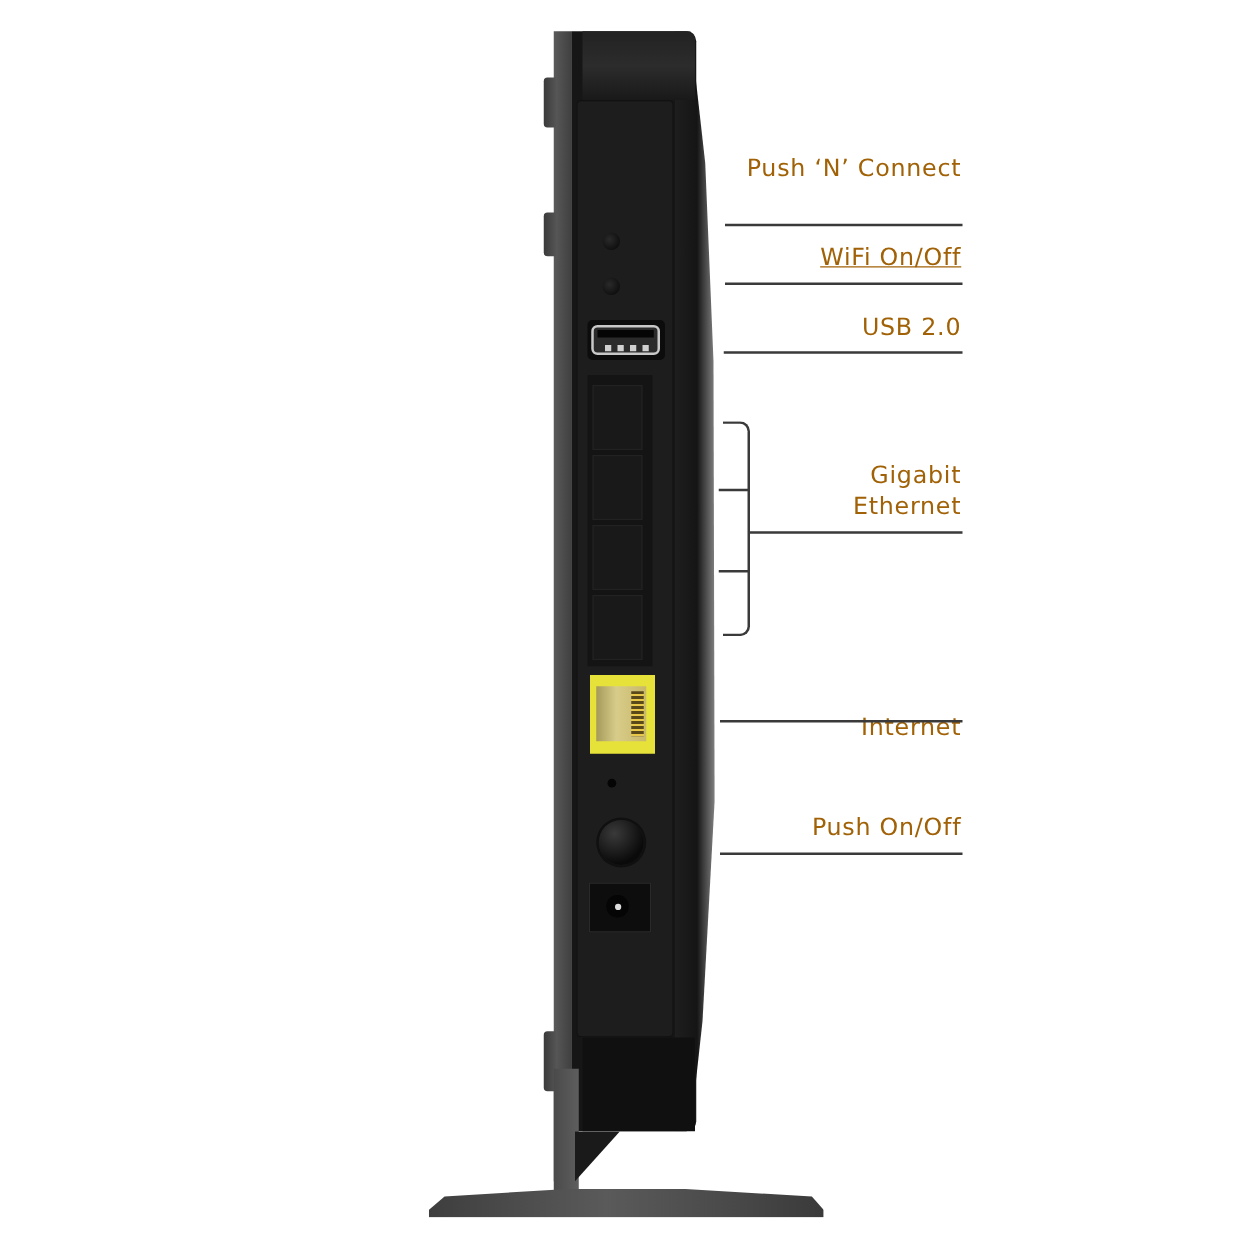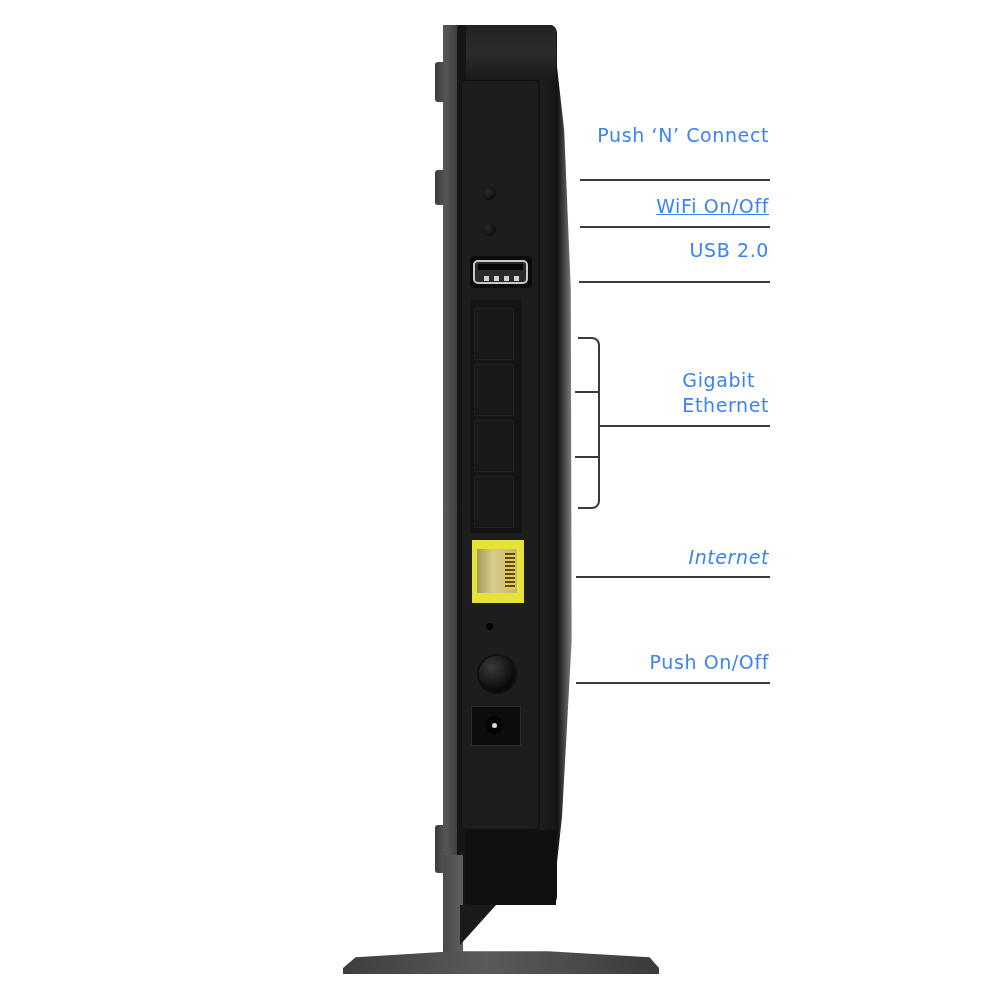--- a/index.html
+++ b/index.html
@@ -1,18 +1,18 @@
 <!DOCTYPE html>
 <html><head>
 <meta charset="utf-8">
 <style>
   html, body { margin:0; padding:0; background:#ffffff; }
   body { width:1000px; height:1000px; position:relative; overflow:hidden; font-family:"DejaVu Sans", sans-serif; }
   .abs { position:absolute; }
-  .label { position:absolute; right:231px; color:#3b82f6; font-size:19px; letter-spacing:0.6px; line-height:25px; white-space:nowrap; }
+  .label { position:absolute; right:231px; text-align:right; color:#a16207; font-size:19px; letter-spacing:0.6px; line-height:25px; white-space:nowrap; }
   .rule { position:absolute; height:2px; background:#3a3a3a; }
   
   .rear-plate { left:443px; top:25px; width:14px; height:920px; background:linear-gradient(90deg,#5a5a5a,#404040); }
   .bump { background:linear-gradient(90deg,#3a3a3a,#555); border-radius:3px 0 0 3px; width:10px; }
   .body-shell { left:457px; top:25px; width:100px; height:880px; background:#161616; border-radius:0 8px 8px 0; }
   .shell-edge { left:540px; top:25px; width:44px; height:880px; background:linear-gradient(90deg,#1e1e1e 0%,#151515 40%,#8a8a8a 75%,#ececec 100%); clip-path:polygon(0 0, 28% 0, 55% 12%, 70% 30%, 72% 70%, 50% 90%, 28% 100%, 0 100%); }
   .top-cap { left:466px; top:25px; width:90px; height:55px; background:linear-gradient(180deg,#222 0%,#2c2c2c 50%,#191919 100%); border-radius:0 6px 0 0; }
   .panel { left:461px; top:80px; width:78px; height:750px; background:#1d1d1d; border-radius:4px; box-shadow: inset 0 0 0 1px #111; }
   .bottom-block { left:466px; top:830px; width:90px; height:75px; background:#101010; }
   .btn-hole { width:14px; height:14px; border-radius:50%; background:radial-gradient(circle at 40% 40%,#2a2a2a,#050505); }
@@ -89,29 +89,29 @@
 </div>
 
 <div class="label" style="top:123px;">
   <div>Push ‘N’ Connect</div>
 </div>
 <div class="rule" style="left:580px;top:179px;width:190px;"></div>
 
 <div class="label" style="top:194px;text-decoration:underline;">WiFi On/Off</div>
 <div class="rule" style="left:580px;top:226px;width:190px;"></div>
 
-<div class="label" style="top:238px;">USB 2.0</div>
+<div class="label" style="top:250px;">USB 2.0</div>
 <div class="rule" style="left:579px;top:281px;width:191px;"></div>
 
 <div class="abs bracket"></div>
 <div class="rule" style="left:575px;top:391px;width:25px;"></div>
 <div class="rule" style="left:575px;top:456px;width:25px;"></div>
 <div class="label" style="top:368px;margin-left:16px;">
   <div>Gigabit</div>
   <div>Ethernet</div>
 </div>
 <div class="rule" style="left:600px;top:425px;width:170px;"></div>
 
-<div class="label" style="top:545px;font-style:italic;">Internet</div>
+<div class="label" style="top:570px;">Internet</div>
 <div class="rule" style="left:576px;top:576px;width:194px;"></div>
 
 <div class="label" style="top:650px;">Push On/Off</div>
 <div class="rule" style="left:576px;top:682px;width:194px;"></div>
 
 </body></html>

